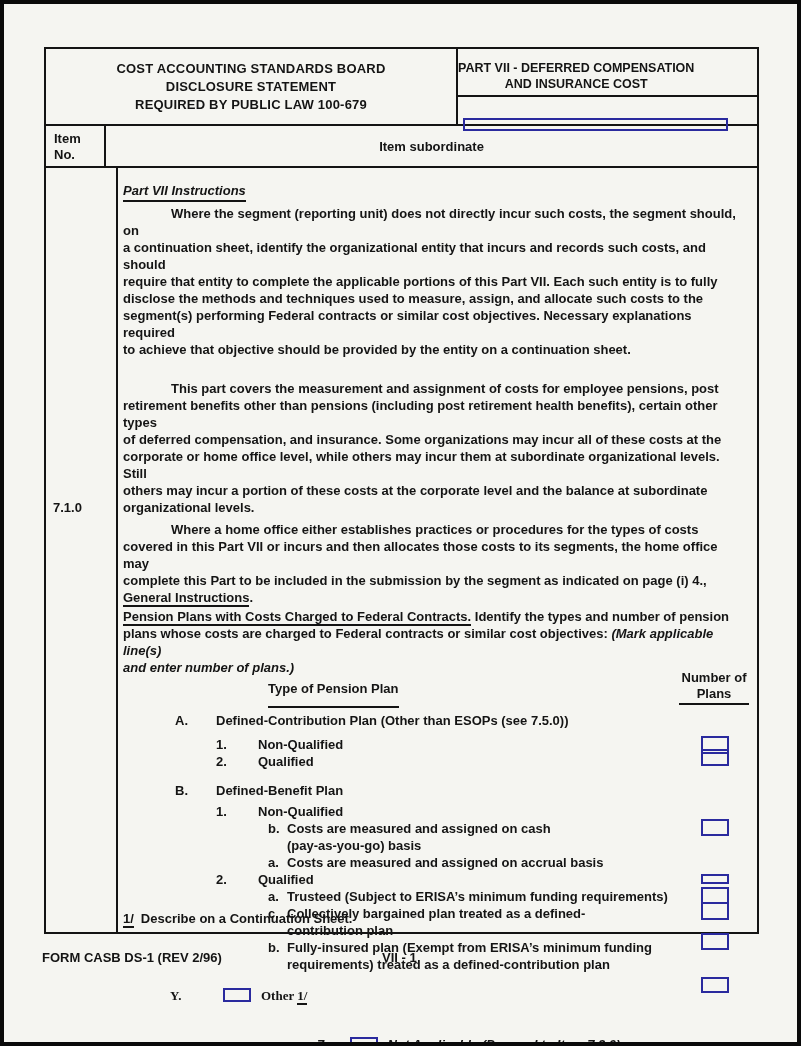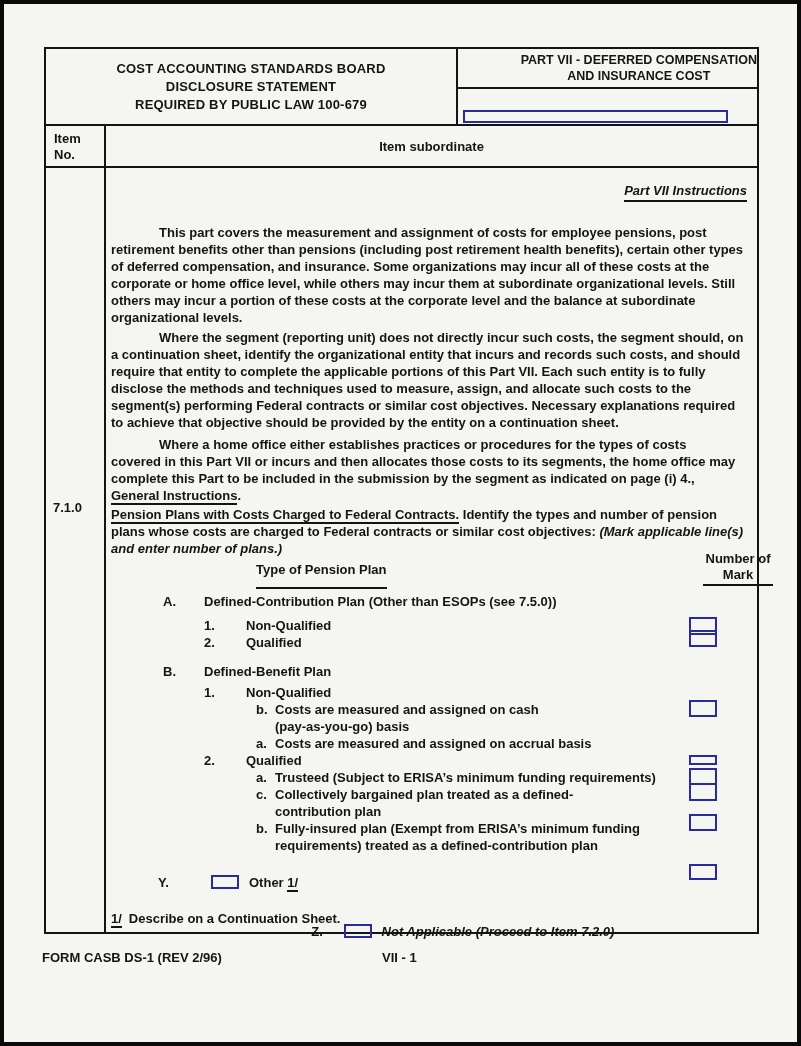--- a/index.html
+++ b/index.html
@@ -12,51 +12,51 @@
   body{font-family:"Liberation Sans",sans-serif;font-weight:bold;color:var(--ink);font-size:13px;}
   .page{position:relative;width:801px;height:1046px;background:var(--paper);border:4px solid #0a0a0a;overflow:hidden;}
 
   
   .form-table{position:absolute;left:40px;top:43px;width:715px;height:887px;border:2px solid var(--ink);display:flex;flex-direction:column;}
 
   .t-head{height:77px;display:flex;border-bottom:2px solid var(--ink);}
   .t-head-left{width:412px;border-right:2px solid var(--ink);display:flex;align-items:center;justify-content:center;text-align:center;}
   .board-title{white-space:pre-line;line-height:18px;font-size:13px;letter-spacing:.2px;}
   .t-head-right{flex:1;display:flex;flex-direction:column;}
-  .part-cell{height:40px;border-bottom:2px solid var(--ink);display:flex;align-items:center;justify-content:flex-end;text-align:center;}
+  .part-cell{height:40px;border-bottom:2px solid var(--ink);display:flex;align-items:center;justify-content:flex-start;text-align:center;margin-top:8px;}
   .part-title{white-space:pre-line;line-height:16px;font-size:12.5px;}
   .unit-cell{flex:1;position:relative;padding:4px 6px 0 7px;}
   .unit-label{font-size:12.5px;}
   .unit-input{position:absolute;left:5px;top:21px;width:265px;height:13px;border:2px solid var(--box-blue);background:transparent;}
 
   .t-cols{height:42px;display:flex;border-bottom:2px solid var(--ink);}
   .col-itemno{width:60px;border-right:2px solid var(--ink);padding:5px 8px 0 8px;}
   .itemno-label{white-space:pre-line;line-height:16px;}
   .col-desc{flex:1;display:flex;align-items:center;justify-content:center;}
 
   .t-body{flex:1;display:flex;min-height:0;}
-  .body-left{width:60px;border-right:2px solid var(--ink);position:relative;}
+  .body-left{width:72px;border-right:2px solid var(--ink);position:relative;}
   .item-number{position:absolute;left:7px;top:332px;}
   .body-desc{flex:1;position:relative;padding:14px 10px 0 5px;line-height:17px;}
 
-  .inst-heading{text-align:right;}
+  .inst-heading{text-align:left;}
   .inst-heading span{display:inline-block;border-bottom:2px solid var(--ink);font-style:italic;padding-bottom:1px;}
 
   .para{white-space:pre-line;text-indent:48px;margin-top:22px;padding-right:2px;}
   .para.p2{margin-top:3px;}
   .para.p3{margin-top:5px;}
   .u-inline{border-bottom:2px solid var(--ink);}
 
   .item-para{white-space:pre-line;margin-top:2px;}
   .item-title{border-bottom:2px solid var(--ink);}
   .it-italic{font-style:italic;}
 
   .plan-cols{position:relative;height:30px;margin-top:2px;}
   .type-col{position:absolute;left:145px;bottom:0;border-bottom:2px solid var(--ink);padding-bottom:9px;}
-  .count-col{position:absolute;left:592px;top:-8px;width:70px;text-align:center;line-height:16px;}
+  .count-col{position:absolute;left:556px;top:-8px;width:70px;text-align:center;line-height:16px;}
   .count-col .line2{display:block;border-bottom:2px solid var(--ink);padding-bottom:1px;}
 
   .plan-rows{margin-top:4px;}
   .plan-row{position:relative;line-height:17px;}
   .plan-row .marker{display:inline-block;vertical-align:top;}
   .plan-row .ptext{display:inline-block;vertical-align:top;white-space:pre-line;}
   .plan-row.indent-1{padding-left:52px;}
   .plan-row.indent-1 .marker{width:41px;}
   .plan-row.indent-2{padding-left:93px;}
   .plan-row.indent-2 .marker{width:42px;}
@@ -67,21 +67,21 @@
   .plan-rows .plan-row:nth-child(5){margin-top:4px;}
 
   .count-box{position:absolute;left:578px;top:-1px;width:28px;height:17px;border:2px solid var(--box-blue);background:transparent;}
   .plan-rows .plan-row:nth-child(2) .count-box{top:0;height:18px;}
   .plan-rows .plan-row:nth-child(3) .count-box{top:-4px;height:17px;}
   .plan-rows .plan-row:nth-child(7) .count-box{top:20px;height:10px;}
   .plan-rows .plan-row:nth-child(10) .count-box{top:-3px;height:18px;}
   .plan-rows .plan-row:nth-child(11) .count-box{top:-6px;}
 
   .yz-row{position:relative;line-height:17px;}
-  .yz-row.other{margin-top:20px;}
+  .yz-row.other{margin-top:14px;font-family:Liberation Serif, serif;}
   .yz-row.na{margin-top:32px;text-align:center;}
   .yz-marker{display:inline-block;margin-left:47px;width:53px;vertical-align:top;}
   .left-box{display:inline-block;width:28px;height:14px;border:2px solid var(--box-blue);vertical-align:-2px;}
   .yz-label{margin-left:10px;}
   .yz-label.italic{font-style:italic;}
   .fn-ref{border-bottom:2px solid var(--ink);}
   .yz-row .count-box{top:-10px;height:16px;}
 
   .footnote{position:absolute;left:5px;bottom:5px;}
   .footnote .fn-text{margin-left:7px;}
@@ -126,44 +126,44 @@
     <div class="t-body">
       <div class="body-left">
         <div class="item-number">7.1.0</div>
       </div>
       <div class="body-desc">
 
         <div class="inst-heading">
           <span>Part VII Instructions</span>
         </div>
 
+        <div class="para p2">Where the segment (reporting unit) does not directly incur such costs, the segment should, on
+a continuation sheet, identify the organizational entity that incurs and records such costs, and should
+require that entity to complete the applicable portions of this Part VII.  Each such entity is to fully
+disclose the methods and techniques used to measure, assign, and allocate such costs to the
+segment(s) performing Federal contracts or similar cost objectives.  Necessary explanations required
+to achieve that objective should be provided by the entity on a continuation sheet.</div>
         <div class="para p1">This part covers the measurement and assignment of costs for employee pensions, post
 retirement benefits other than pensions (including post retirement health benefits), certain other types
 of deferred compensation, and insurance.  Some organizations may incur all of these costs at the
 corporate or home office level, while others may incur them at subordinate organizational levels.  Still
 others may incur a portion of these costs at the corporate level and the balance at subordinate
 organizational levels.</div>
-        <div class="para p2">Where the segment (reporting unit) does not directly incur such costs, the segment should, on
-a continuation sheet, identify the organizational entity that incurs and records such costs, and should
-require that entity to complete the applicable portions of this Part VII.  Each such entity is to fully
-disclose the methods and techniques used to measure, assign, and allocate such costs to the
-segment(s) performing Federal contracts or similar cost objectives.  Necessary explanations required
-to achieve that objective should be provided by the entity on a continuation sheet.</div>
         <div class="para p3"><span>Where a home office either establishes practices or procedures for the types of costs
 covered in this Part VII or incurs and then allocates those costs to its segments, the home office may
 complete this Part to be included in the submission by the segment as indicated on page (i) 4.,
 </span><span class="u-inline">General Instructions</span><span>.</span></div>
 
         <div class="item-para"><span class="item-title">Pension Plans with Costs Charged to Federal Contracts.</span><span>  Identify the types and number of pension
 plans whose costs are charged to Federal contracts or similar cost objectives:  </span><span class="it-italic">(Mark applicable line(s)
 and enter number of plans.)</span></div>
 
         <div class="plan-cols">
           <span class="type-col">Type of Pension Plan</span>
-          <span class="count-col"><span>Number of</span><span class="line2">Mark</span></span>
+          <span class="count-col"><span>Number of</span><span class="line2">Plans</span></span>
         </div>
 
         <div class="plan-rows">
             <div class="plan-row indent-1"><span class="marker">A.</span><span class="ptext">Defined-Contribution Plan (Other than ESOPs (see 7.5.0))</span></div>
             <div class="plan-row indent-2"><span class="marker">1.</span><span class="ptext">Non-Qualified</span><span class="count-box"></span></div>
             <div class="plan-row indent-2"><span class="marker">2.</span><span class="ptext">Qualified</span><span class="count-box"></span></div>
             <div class="plan-row indent-1"><span class="marker">B.</span><span class="ptext">Defined-Benefit Plan</span></div>
             <div class="plan-row indent-2"><span class="marker">1.</span><span class="ptext">Non-Qualified</span></div>
             <div class="plan-row indent-3"><span class="marker">b.</span><span class="ptext">Costs are measured and assigned on cash
 (pay-as-you-go) basis</span><span class="count-box"></span></div>

